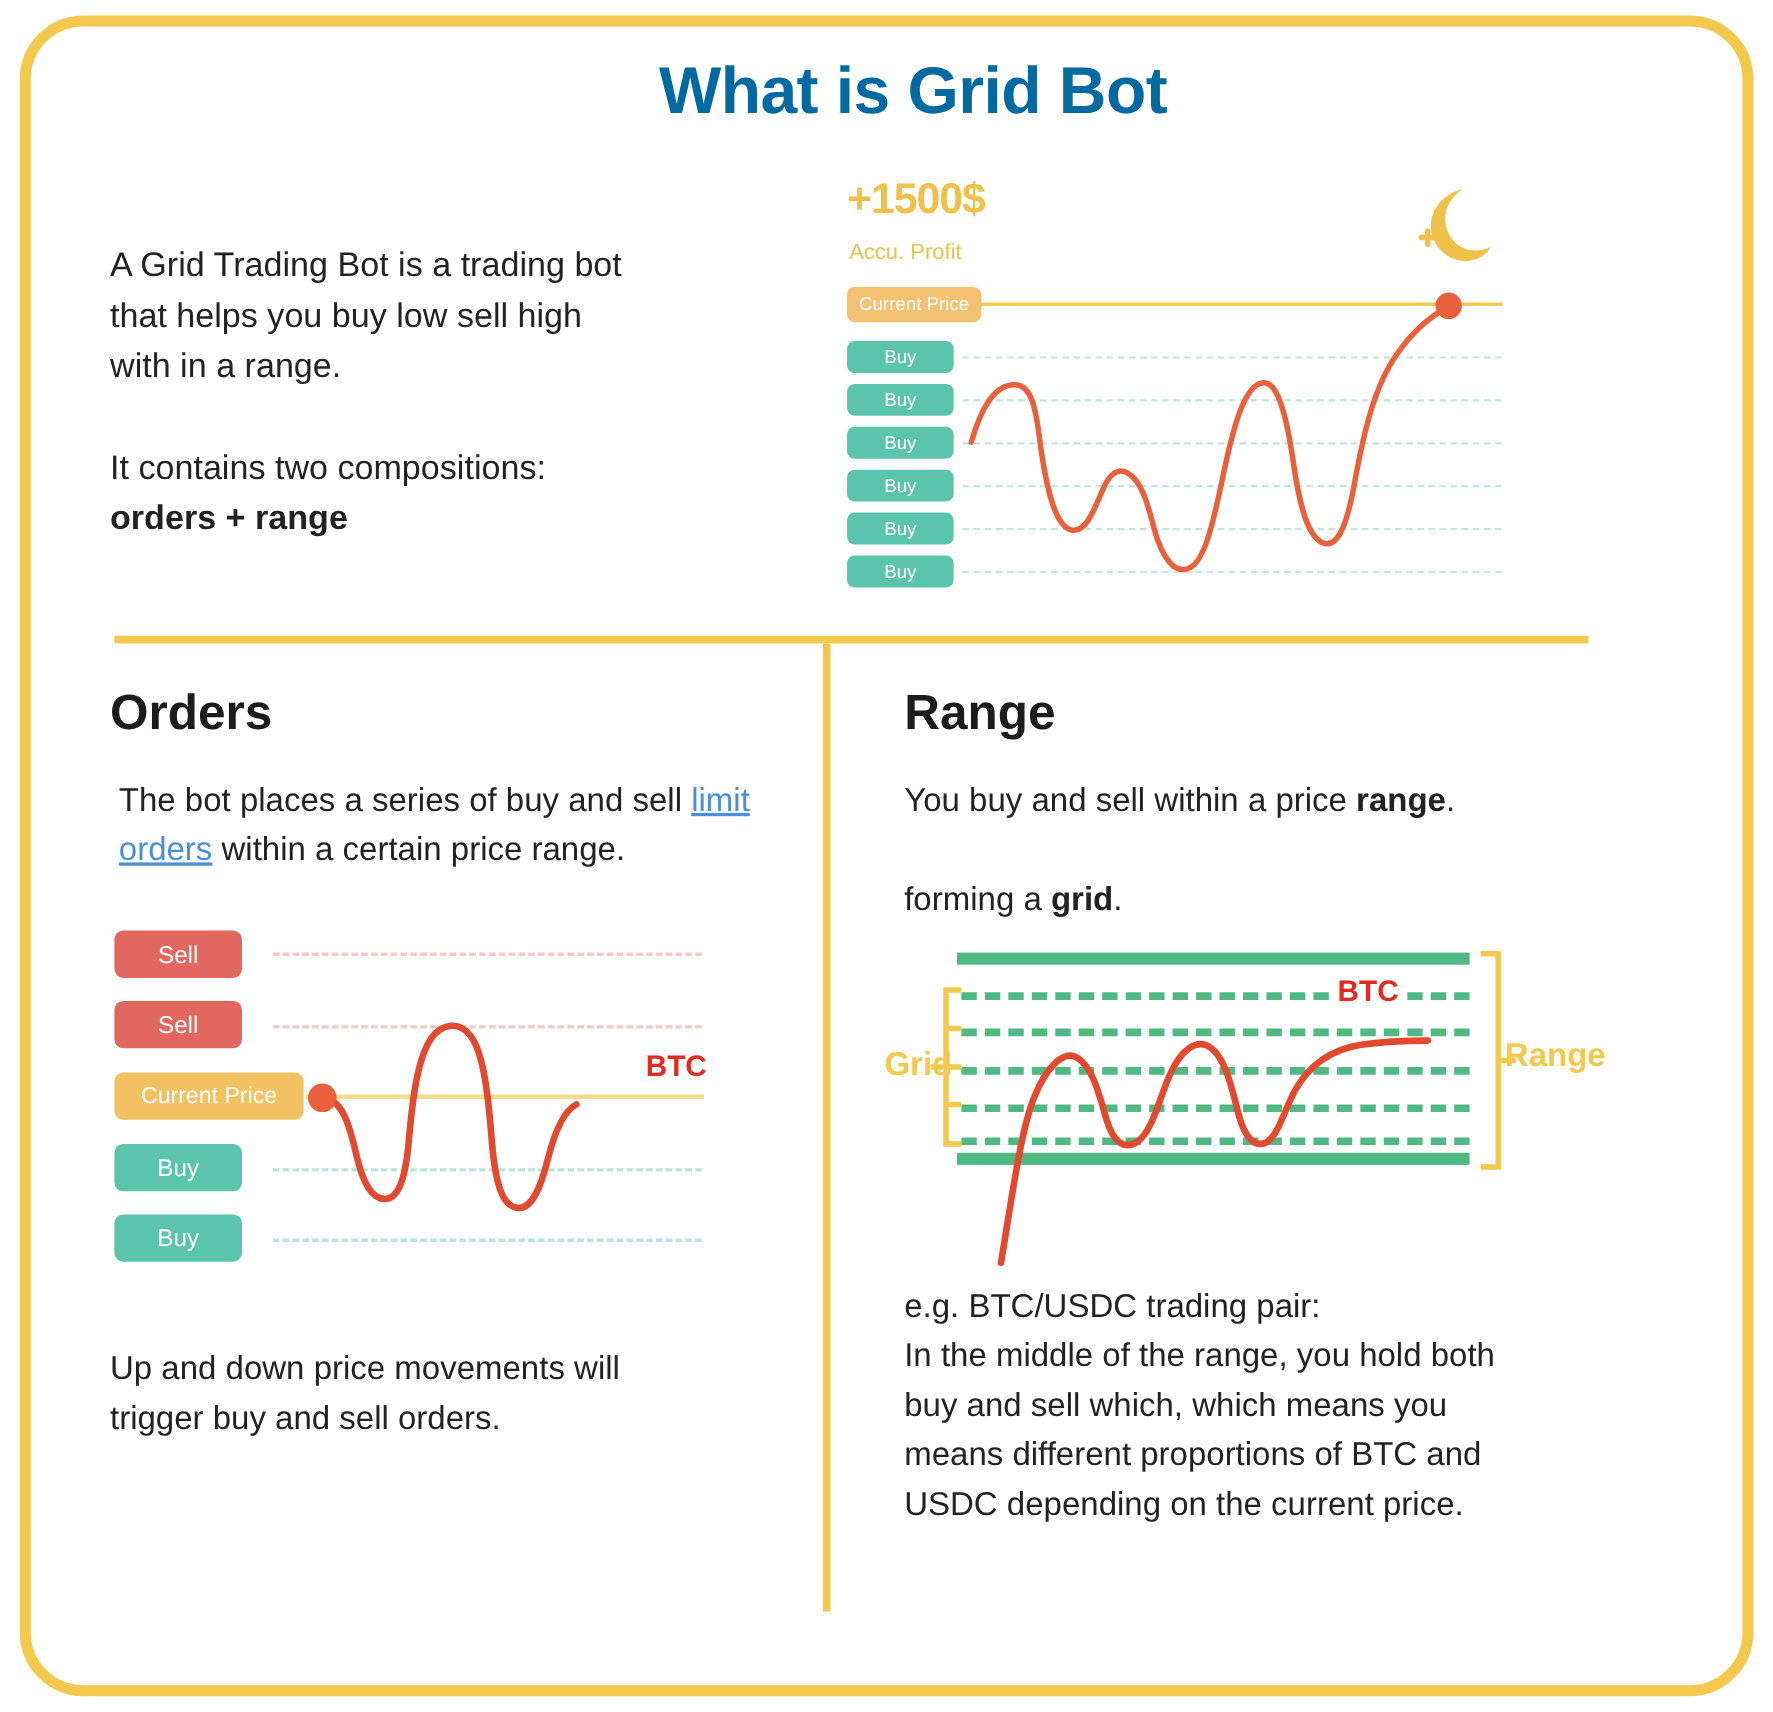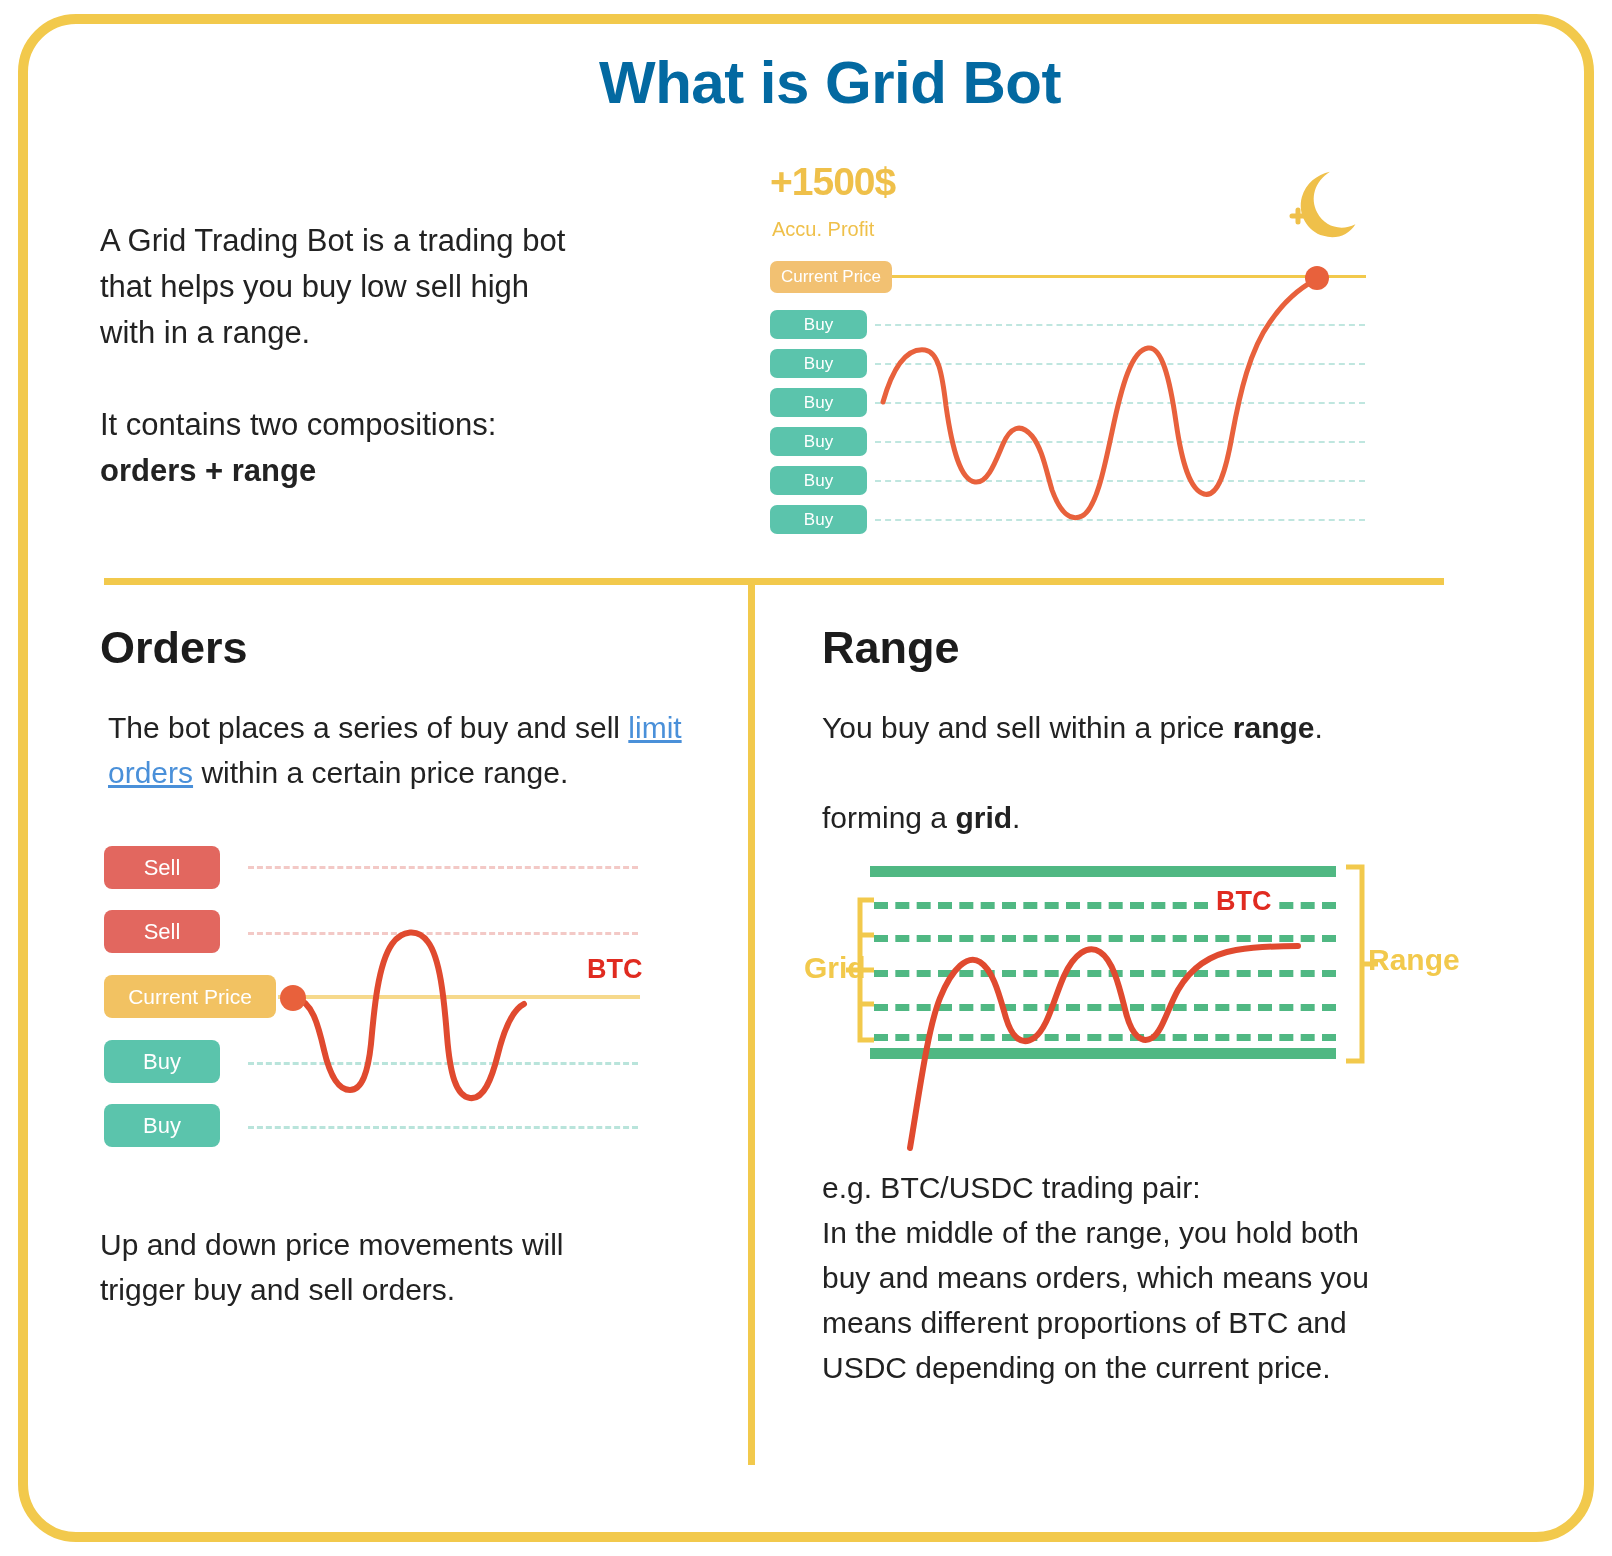--- a/index.html
+++ b/index.html
@@ -407,17 +407,17 @@
     <svg style="position:absolute; left:540px; top:6px; width:40px; height:200px; overflow:visible;" viewBox="0 0 40 200">
       <path d="M6 3 H22 V197 H6" fill="none" stroke="#F2C94C" stroke-width="5" stroke-linejoin="miter"></path>
       <path d="M22 100 H38" stroke="#F2C94C" stroke-width="5"></path>
     </svg>
     <div class="rg-range-label">Range</div>
   </div>
 
   <div class="sec-p range-bot">
     <span>e.g. BTC/USDC trading pair:</span><br>
     <span>In the middle of the range, you hold both</span><br>
-    <span>buy and means orders, which means you</span><br>
+    <span>buy and sell which, which means you</span><br>
     <span>means different proportions of BTC and</span><br>
     <span>USDC depending on the current price.</span>
   </div>
 </div>
 
 </body></html>

